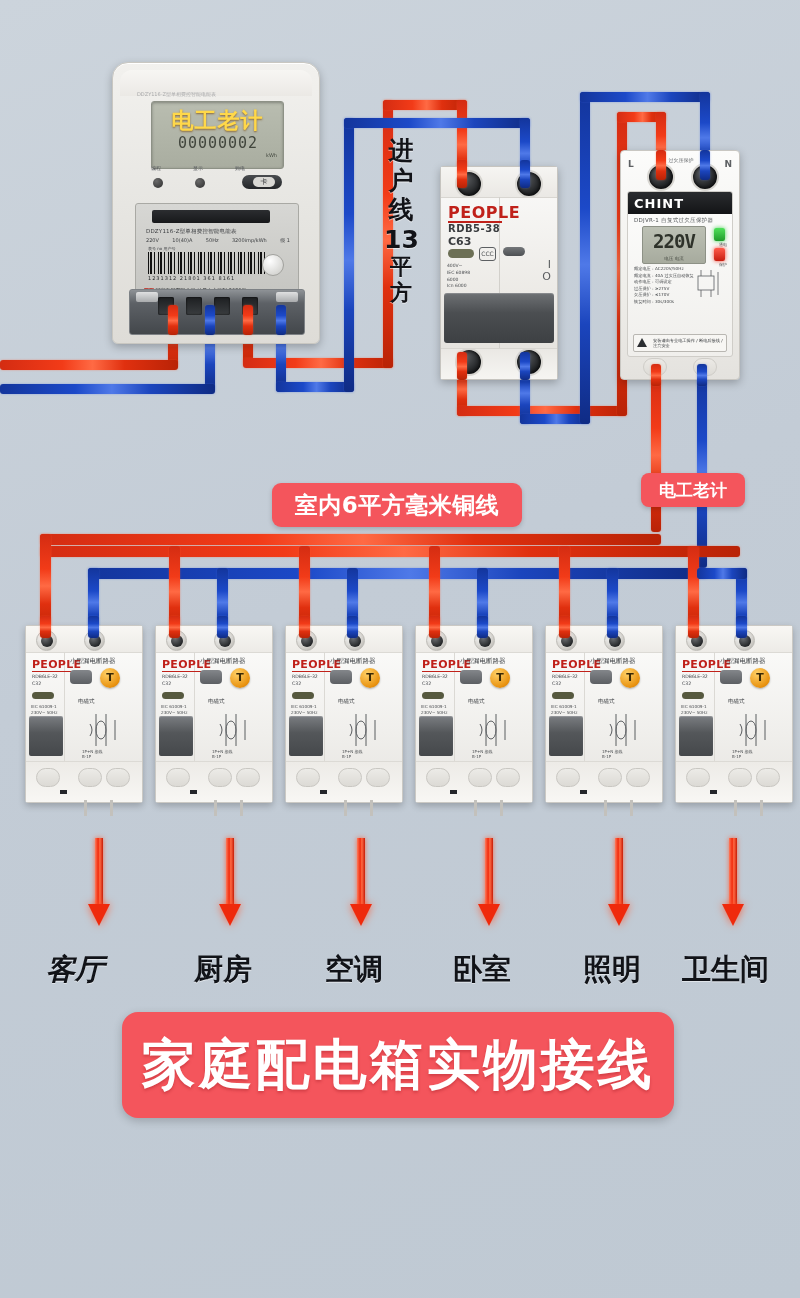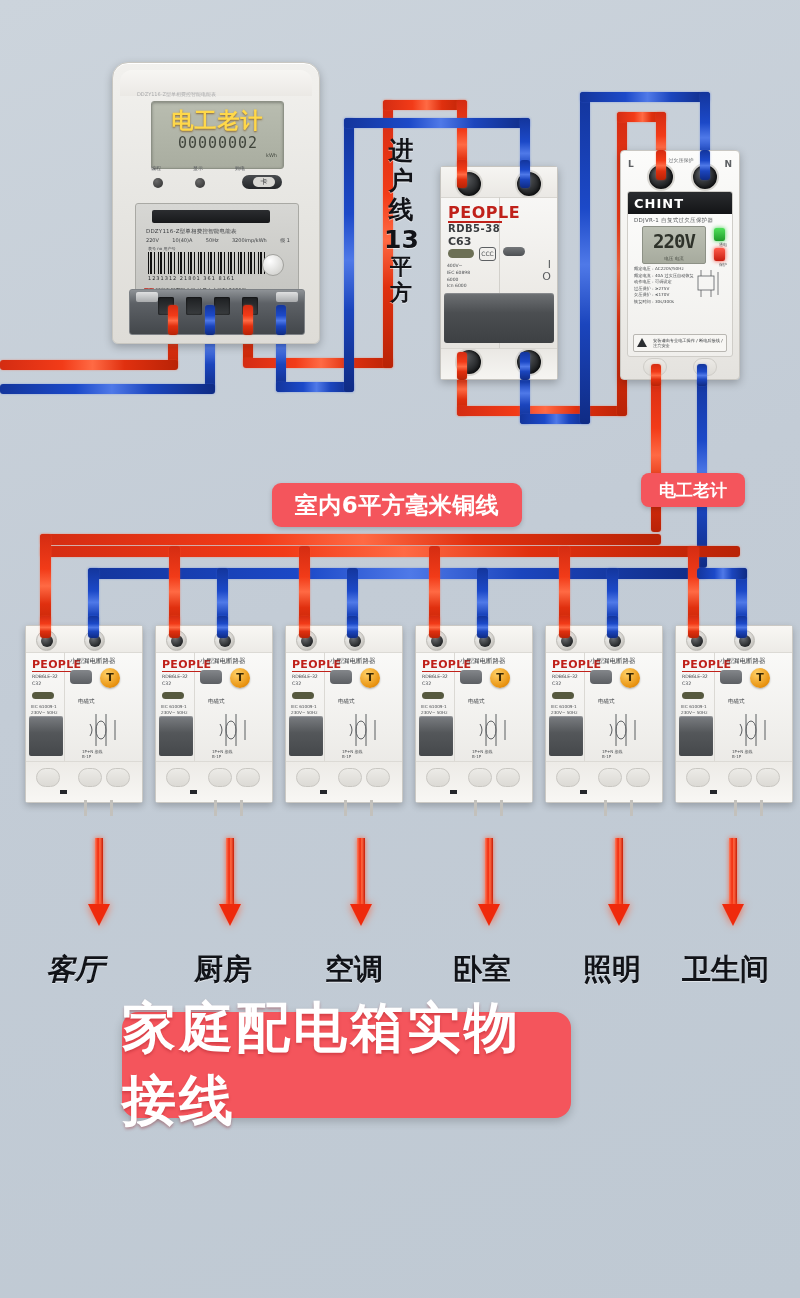--- a/index.html
+++ b/index.html
@@ -183,21 +183,21 @@
 
   
   .roomlbl{position:absolute;font-size:29px;font-weight:700;color:#111318;
     text-shadow:0 1px 0 rgba(255,255,255,.5);white-space:nowrap;}
   .tag{position:absolute;border-radius:9px;background:#f4555c;
     color:#fff;font-weight:700;display:flex;align-items:center;justify-content:center;
     box-shadow:0 2px 5px rgba(0,0,0,.18);}
   .tag-out{left:56px;top:424px;width:204px;height:38px;font-size:19px;letter-spacing:.5px;}
   .tag-in{left:272px;top:483px;width:250px;height:44px;font-size:23px;letter-spacing:.5px;}
   .tag-wm{left:641px;top:473px;width:104px;height:34px;font-size:17px;border-radius:8px;}
-  .banner{position:absolute;left:122px;top:1012px;width:449px;height:106px;border-radius:16px;
+  .banner{position:absolute;left:122px;top:1012px;width:552px;height:106px;border-radius:16px;
     background:#f4555c;display:flex;align-items:center;justify-content:center;
     box-shadow:0 3px 10px rgba(0,0,0,.2);}
   .banner span{font-size:54px;font-weight:700;color:#fff;letter-spacing:3px;
     text-shadow:0 2px 3px rgba(150,20,30,.35);}
 </style>
 </head>
 <body>
 
 <div id="stage">
 

